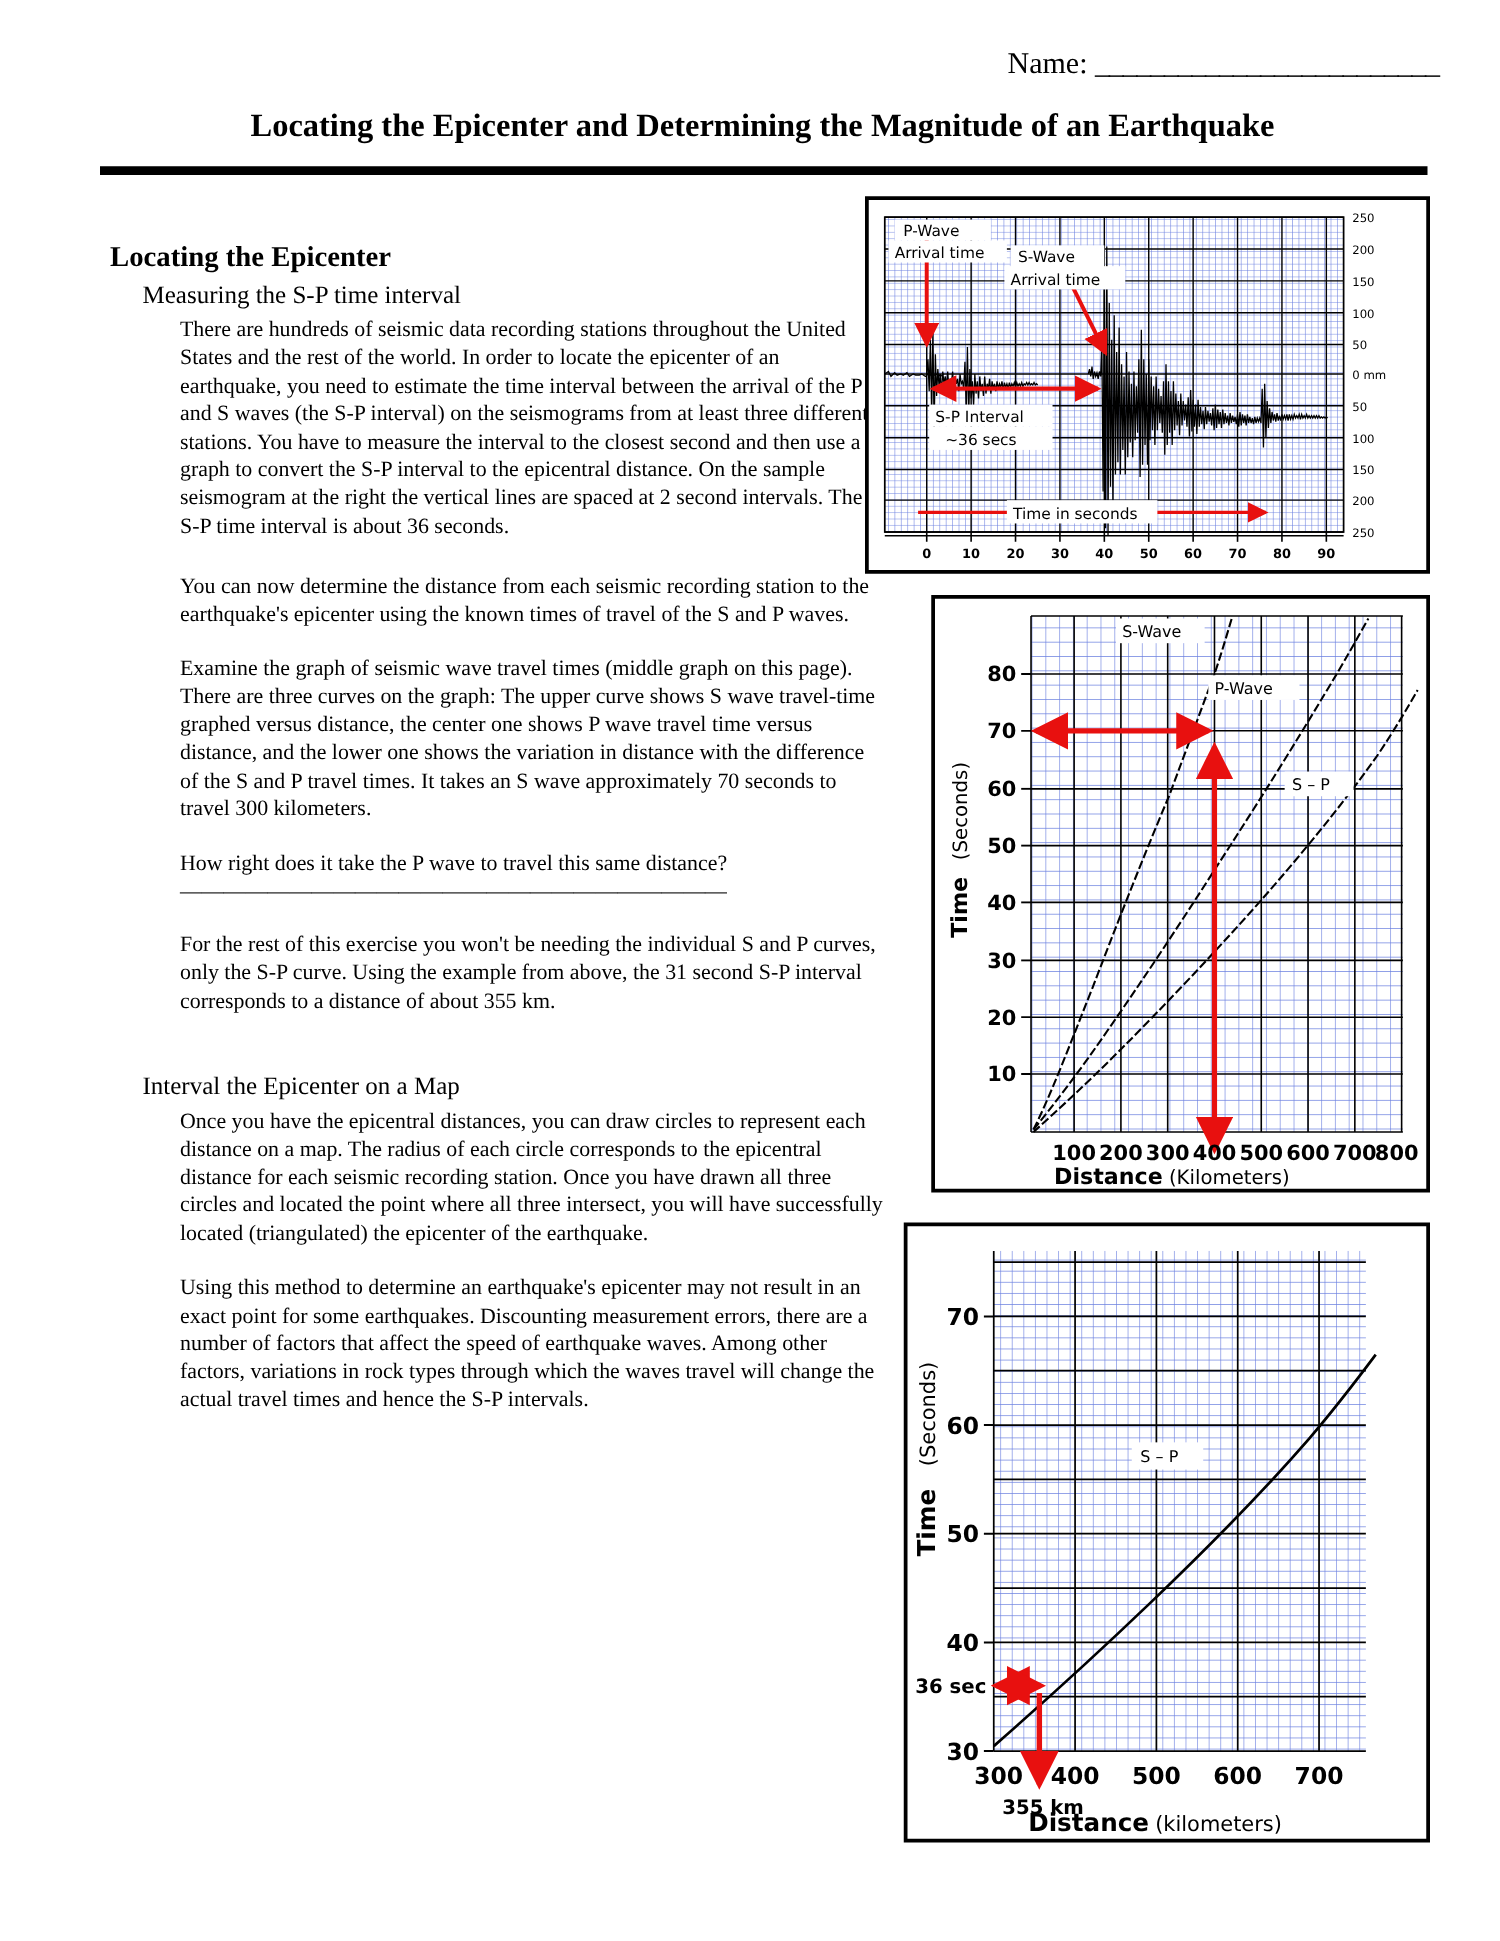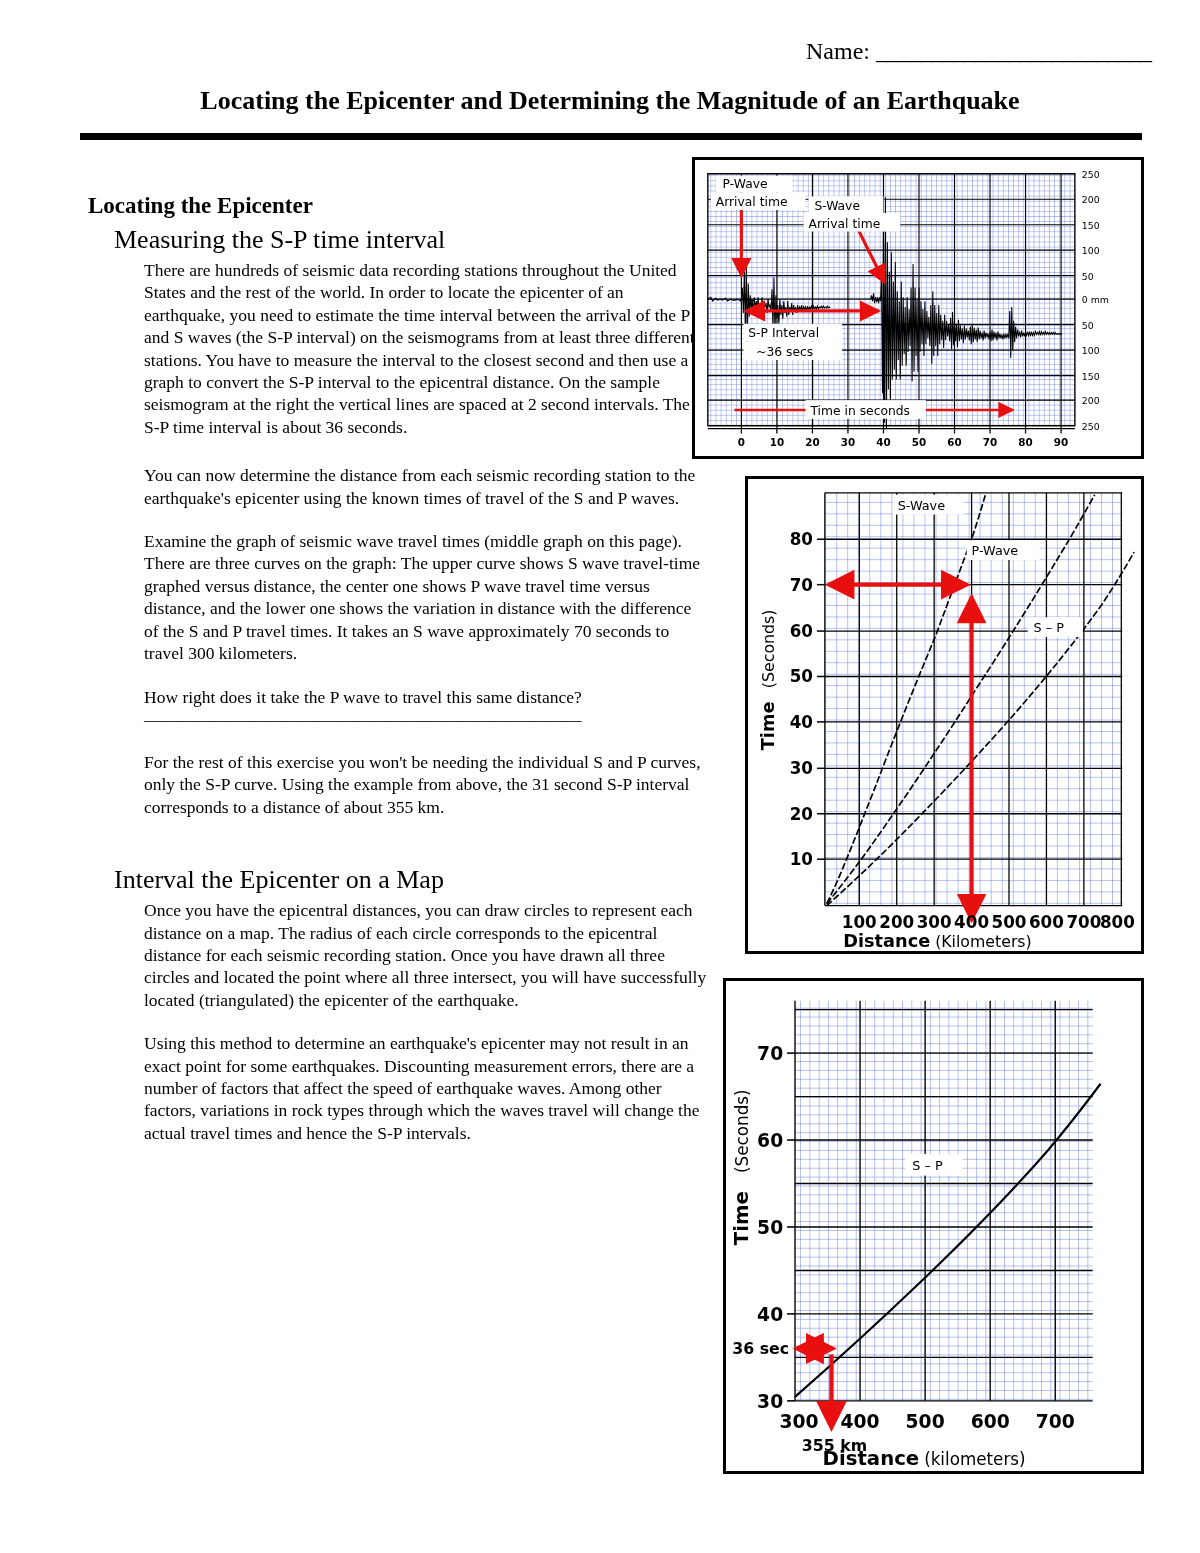--- a/index.html
+++ b/index.html
@@ -45,21 +45,21 @@
 
   
   .col-left { position: absolute; left: 88px; top: 152px; width: 620px; margin-top: 41px; }
 
   h2.sec {
     font-size: 23px; font-weight: bold;
     margin: 0 0 6px 0;
     font-family: "Liberation Serif", serif;
   }
   h3.sub {
-    font-size: 26px; font-weight: normal;
+    font-size: 20px; font-weight: normal;
     margin: 0 0 4px 0; padding-left: 26px;
     font-family: "Liberation Serif", serif;
   }
   p.body {
     font-size: 17.5px;
     line-height: 22.4px;
     margin: 0 0 0 0;
     padding-left: 56px;
     text-align: left;
     font-family: "Liberation Serif", serif;

